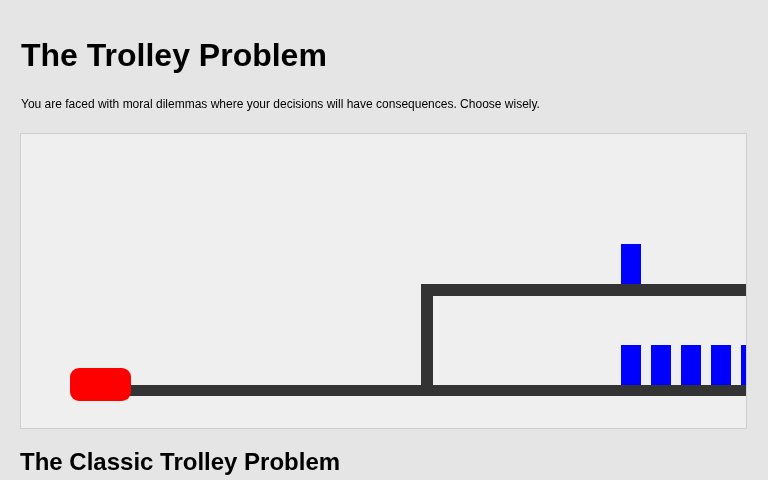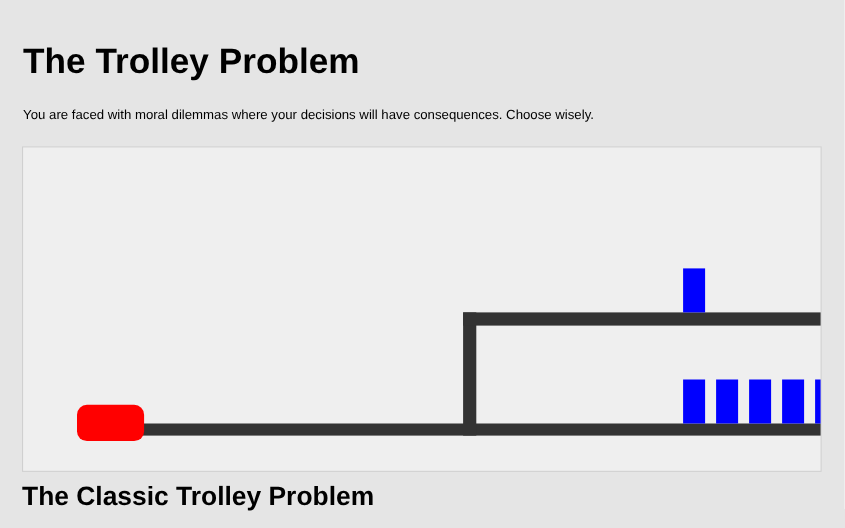--- a/index.html
+++ b/index.html
@@ -73,21 +73,21 @@
   .person {
     width: 20px;
     height: 40px;
     background: #0000ff;
     flex: 0 0 auto;
   }
 
   .section-heading {
     position: absolute;
     left: 20px;
-    top: 438px;
+    top: 448px;
     margin: 0;
     font-size: 24px;
     font-weight: bold;
     line-height: 1.15;
     white-space: nowrap;
   }
 </style>
 </head>
 <body>
 

